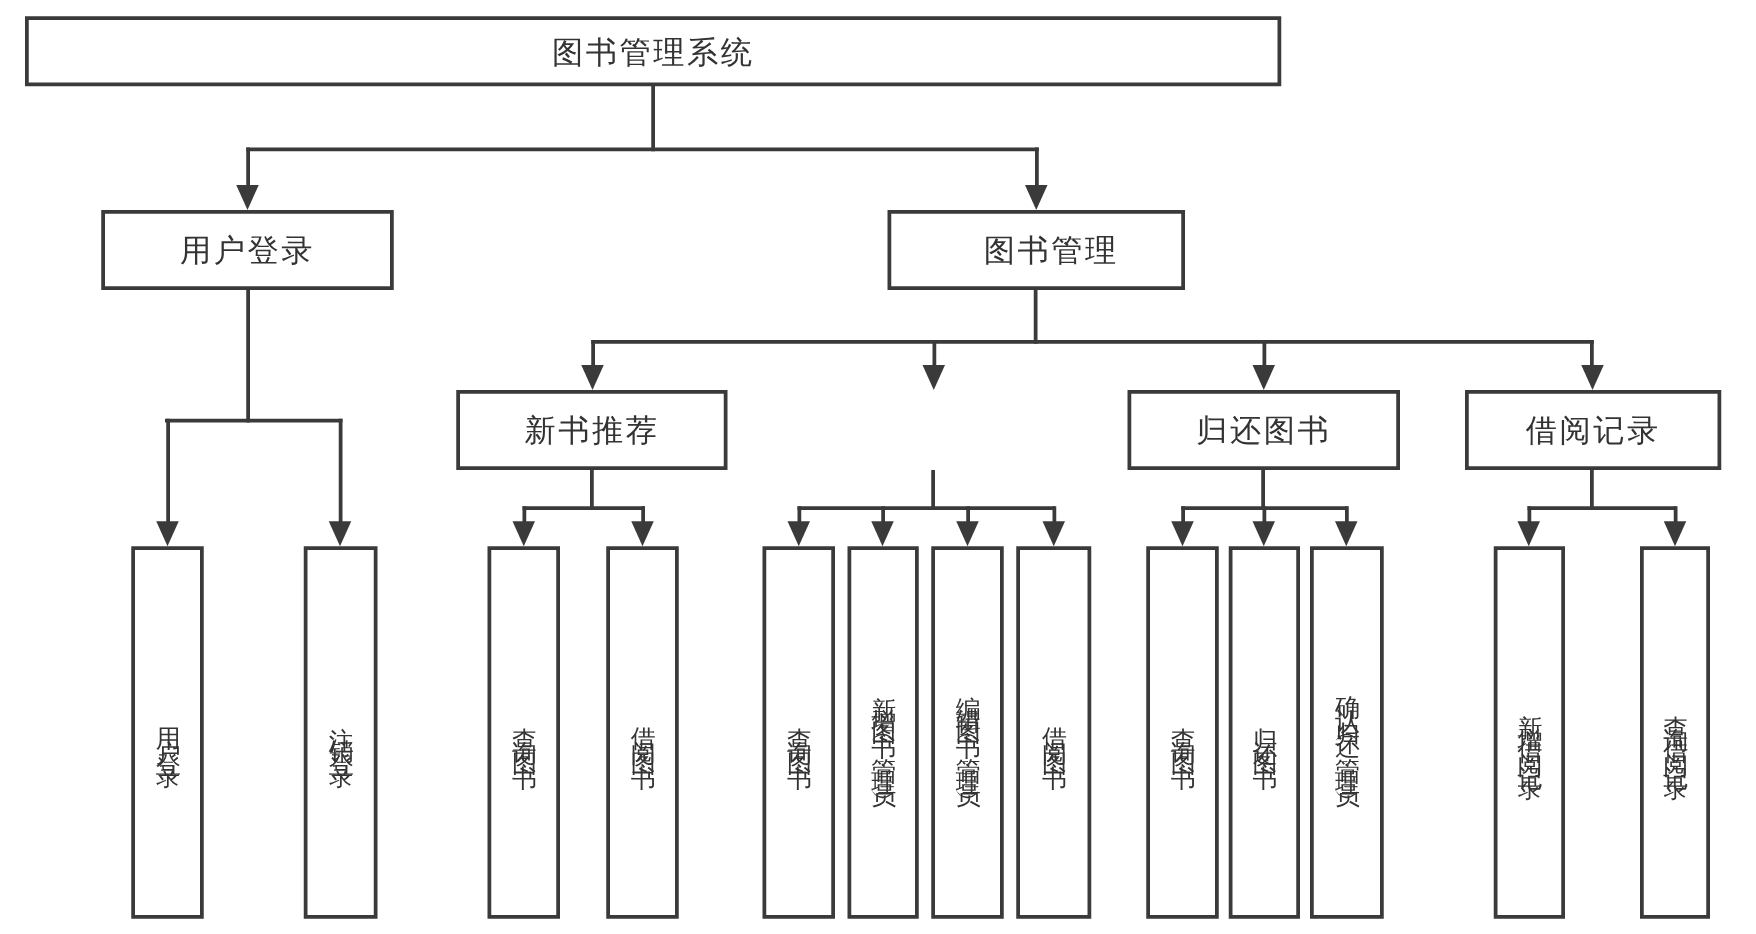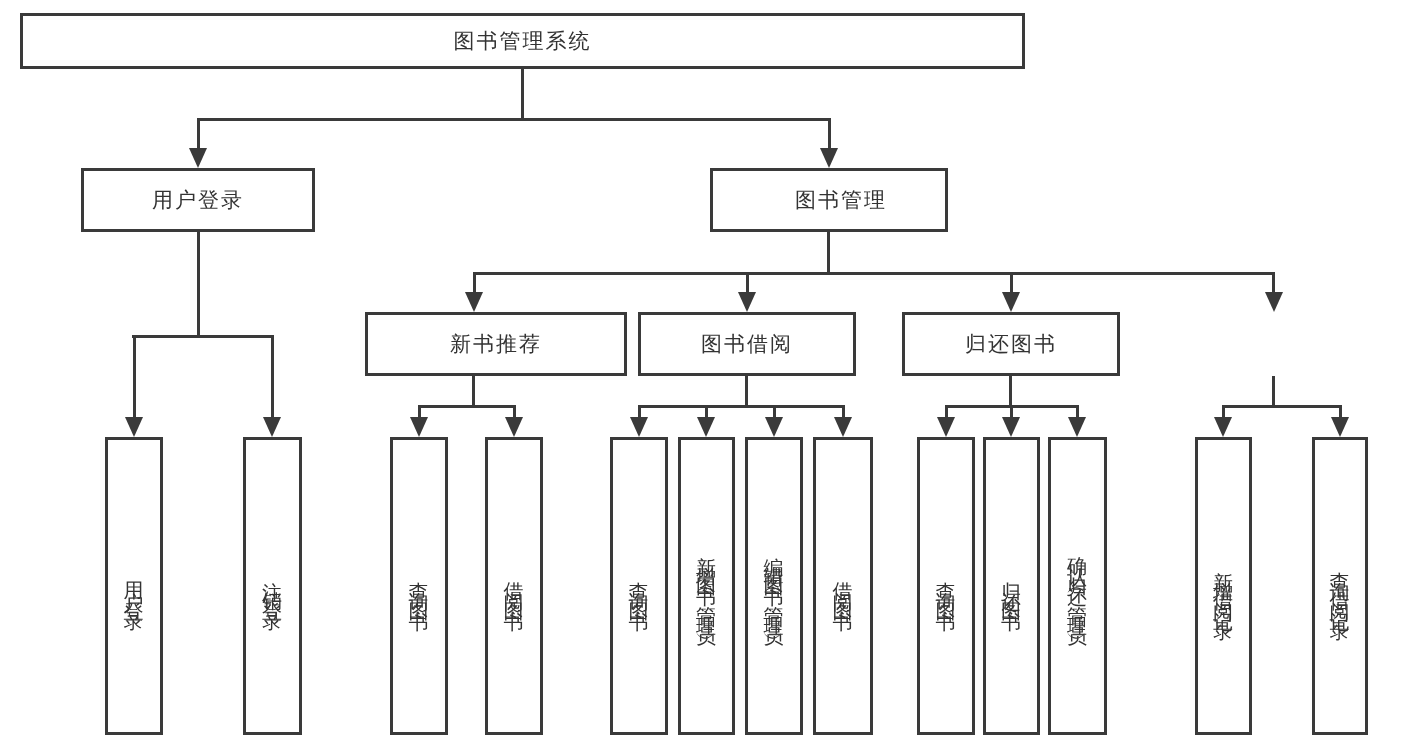--- a/index.html
+++ b/index.html
@@ -15,21 +15,21 @@
   .box {
     position: absolute;
     box-sizing: border-box;
     border: 3px solid #3a3a3a;
     background: #ffffff;
     display: flex;
     align-items: center;
     justify-content: center;
     text-align: center;
   }
-  .box-h { font-size: 21px; letter-spacing: 2px; }
+  .box-h { font-size: 25px; letter-spacing: 2px; }
   .vtext {
     writing-mode: vertical-rl;
     text-orientation: mixed;
     font-size: 20px;
     letter-spacing: 10px;
     line-height: 1;
   }
   .vline { position: absolute; width: 3px; background: #3a3a3a; }
   .hline { position: absolute; height: 3px; background: #3a3a3a; }
   .arrow {
@@ -84,28 +84,28 @@
   <div class="hline" style="left:473px; top:272px; width:802px;"></div>
   <div class="vline" style="left:473px; top:272px; height:22px;"></div>
   <div class="arrow" style="left:465px; top:292px;"></div>
   <div class="vline" style="left:746px; top:272px; height:22px;"></div>
   <div class="arrow" style="left:738px; top:292px;"></div>
   <div class="vline" style="left:1010px; top:272px; height:22px;"></div>
   <div class="arrow" style="left:1002px; top:292px;"></div>
   <div class="vline" style="left:1272px; top:272px; height:22px;"></div>
   <div class="arrow" style="left:1265px; top:292px;"></div>
 
-  <div class="box box-h" style="left:365px; top:312px; width:262px; height:64px;">
+  <div class="box box-h" style="left:365px; top:312px; width:217px; height:64px;">
     <span>新书推荐</span>
-  </div>
-  <div class="box box-h" style="left:638px; top:312px; width:218px; height:64px;">
-    <span>图书借阅</span>
   </div>
   <div class="box box-h" style="left:902px; top:312px; width:218px; height:64px;">
     <span>归还图书</span>
+  </div>
+  <div class="box box-h" style="left:1172px; top:312px; width:205px; height:64px;">
+    <span>借阅记录</span>
   </div>
 
   <div class="vline" style="left:472px; top:376px; height:32px;"></div>
   <div class="hline" style="left:418px; top:405px; width:98px;"></div>
   <div class="vline" style="left:418px; top:405px; height:14px;"></div>
   <div class="arrow" style="left:410px; top:417px;"></div>
   <div class="vline" style="left:513px; top:405px; height:14px;"></div>
   <div class="arrow" style="left:505px; top:417px;"></div>
 
   <div class="vline" style="left:745px; top:376px; height:32px;"></div>

